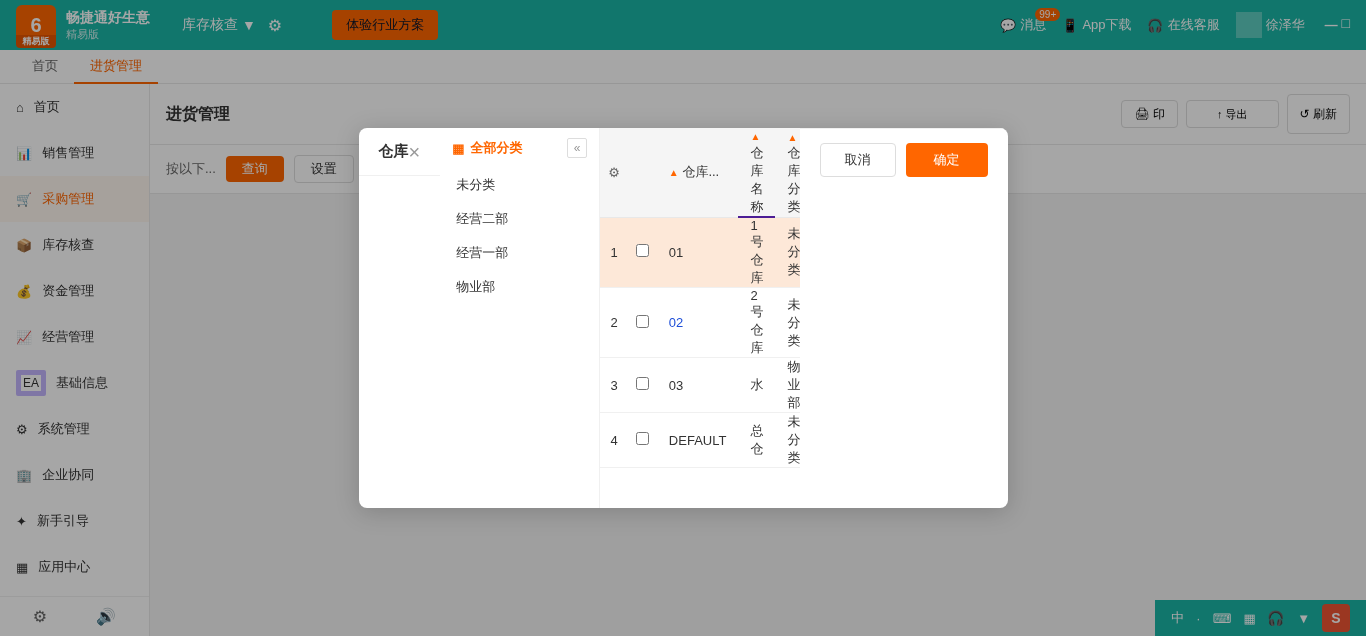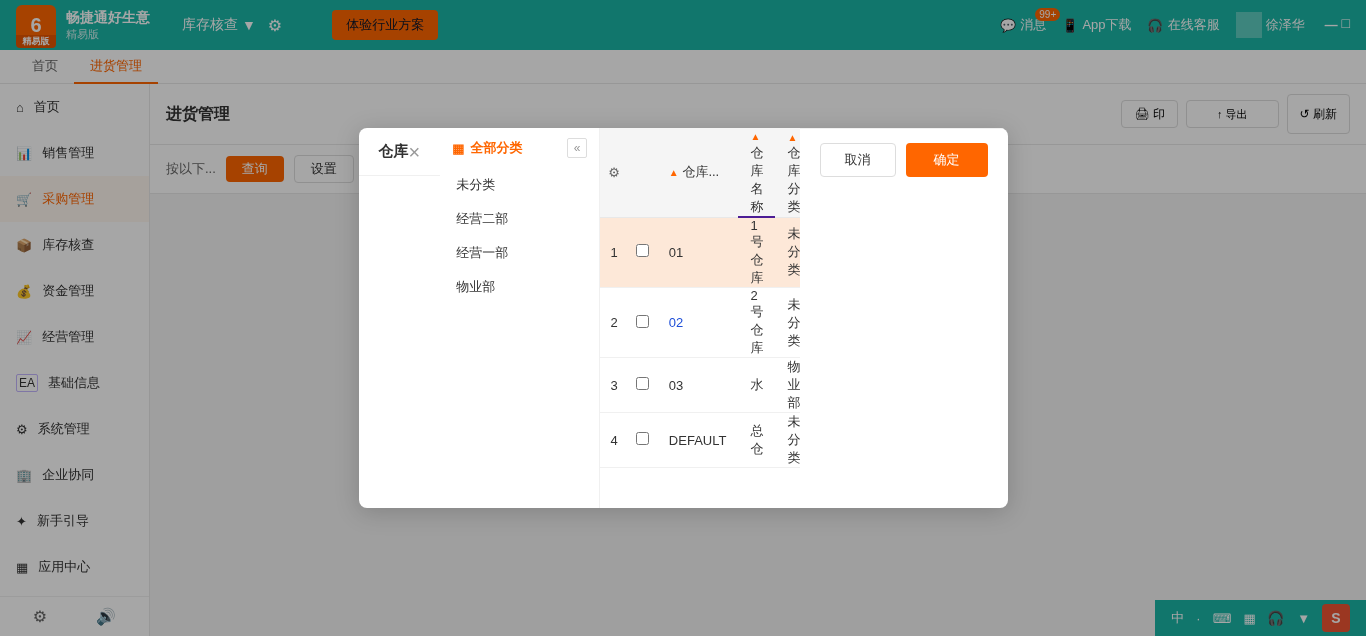--- a/index.html
+++ b/index.html
@@ -114,21 +114,21 @@
       </div>
       <div style="height:46px; display:flex; align-items:center; padding:0 16px; gap:10px; cursor:pointer; color:#333; font-size:13px;">
         <span>💰</span>
         <span>资金管理</span>
       </div>
       <div style="height:46px; display:flex; align-items:center; padding:0 16px; gap:10px; cursor:pointer; color:#333; font-size:13px;">
         <span>📈</span>
         <span>经营管理</span>
       </div>
       <div style="height:46px; display:flex; align-items:center; padding:0 16px; gap:10px; cursor:pointer; color:#333; font-size:13px;">
-        <span style="font-style:normal; font-size:12px; border:1px solid #c4b5fd; padding:1px 2px; border-radius:2px;">EA</span>
+        <span style="font-style:normal; font-size:12px; border:5px solid #c4b5fd; padding:1px 2px; border-radius:2px;">EA</span>
         <span>基础信息</span>
       </div>
       <div style="height:46px; display:flex; align-items:center; padding:0 16px; gap:10px; cursor:pointer; color:#333; font-size:13px;">
         <span>⚙</span>
         <span>系统管理</span>
       </div>
       <div style="height:46px; display:flex; align-items:center; padding:0 16px; gap:10px; cursor:pointer; color:#333; font-size:13px;">
         <span>🏢</span>
         <span>企业协同</span>
       </div>

